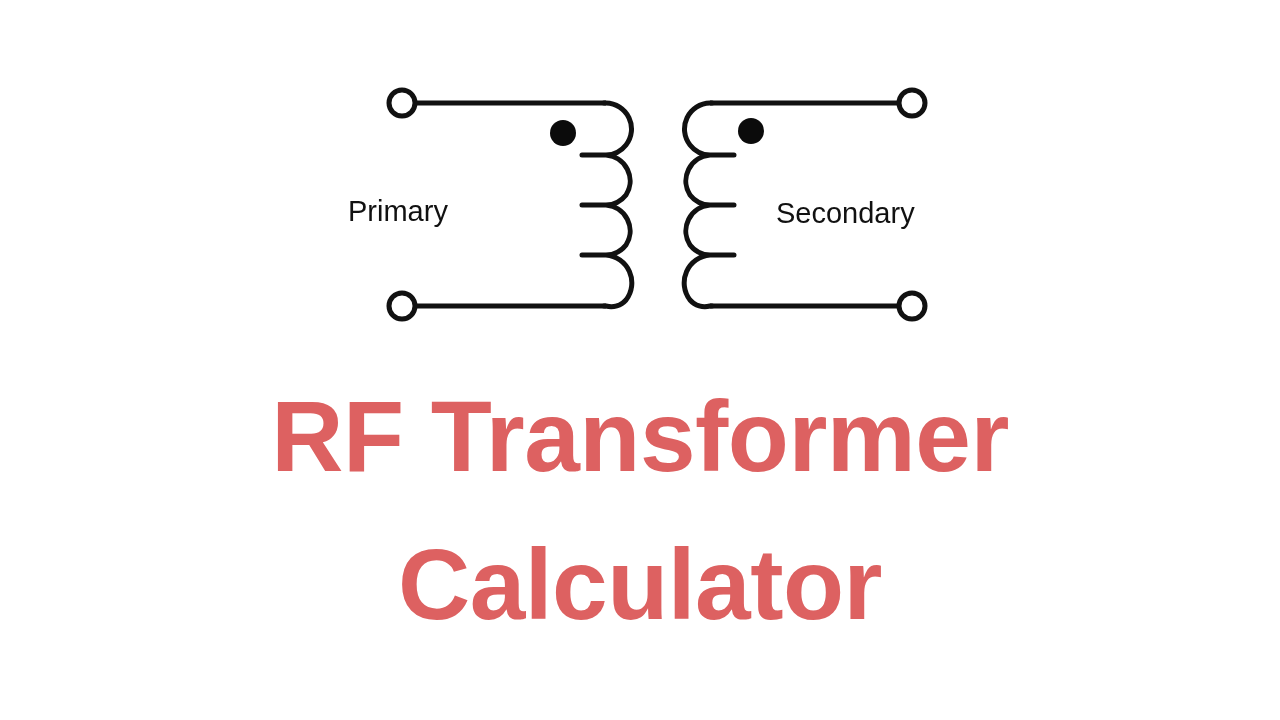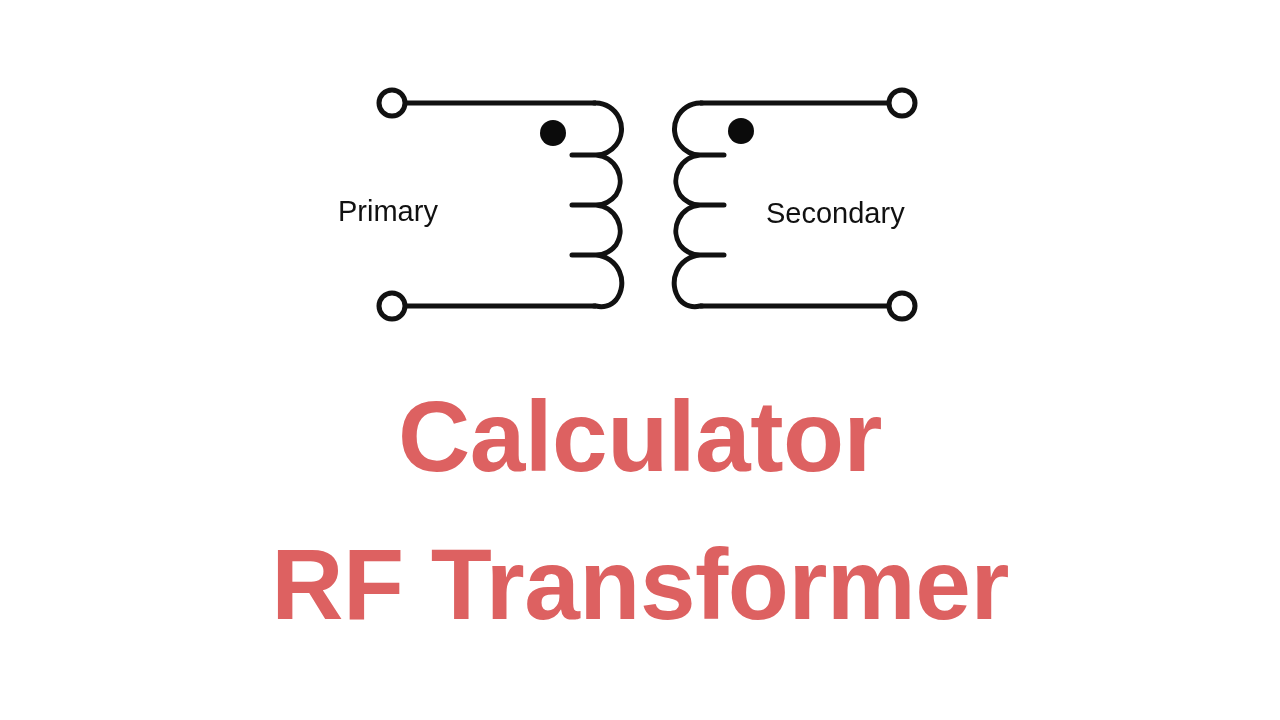--- a/index.html
+++ b/index.html
@@ -19,21 +19,21 @@
   #page {
     position: relative;
     width: 1280px;
     height: 720px;
     background: #ffffff;
   }
 
   
   #diagram-wrap {
     position: absolute;
-    left: 4px;
+    left: 14px;
     top: 0;
     width: 1149px;
     height: 360px;
     text-decoration: underline;
   }
   #transformer-svg {
     display: block;
     width: 1280px;
     height: 360px;
   }
@@ -160,17 +160,17 @@
 
         <circle class="terminal-circle" cx="898" cy="103" r="13"></circle>
         <circle class="terminal-circle" cx="898" cy="306" r="13"></circle>
 
         <text class="coil-label" x="762" y="223">Secondary</text>
       </g>
     </svg>
   </div>
 
   <div id="title-block">
+    <span class="title-line">RF Transformer</span>
     <span class="title-line">Calculator</span>
-    <span class="title-line">RF Transformer</span>
   </div>
 
 </div>
 
 </body></html>

